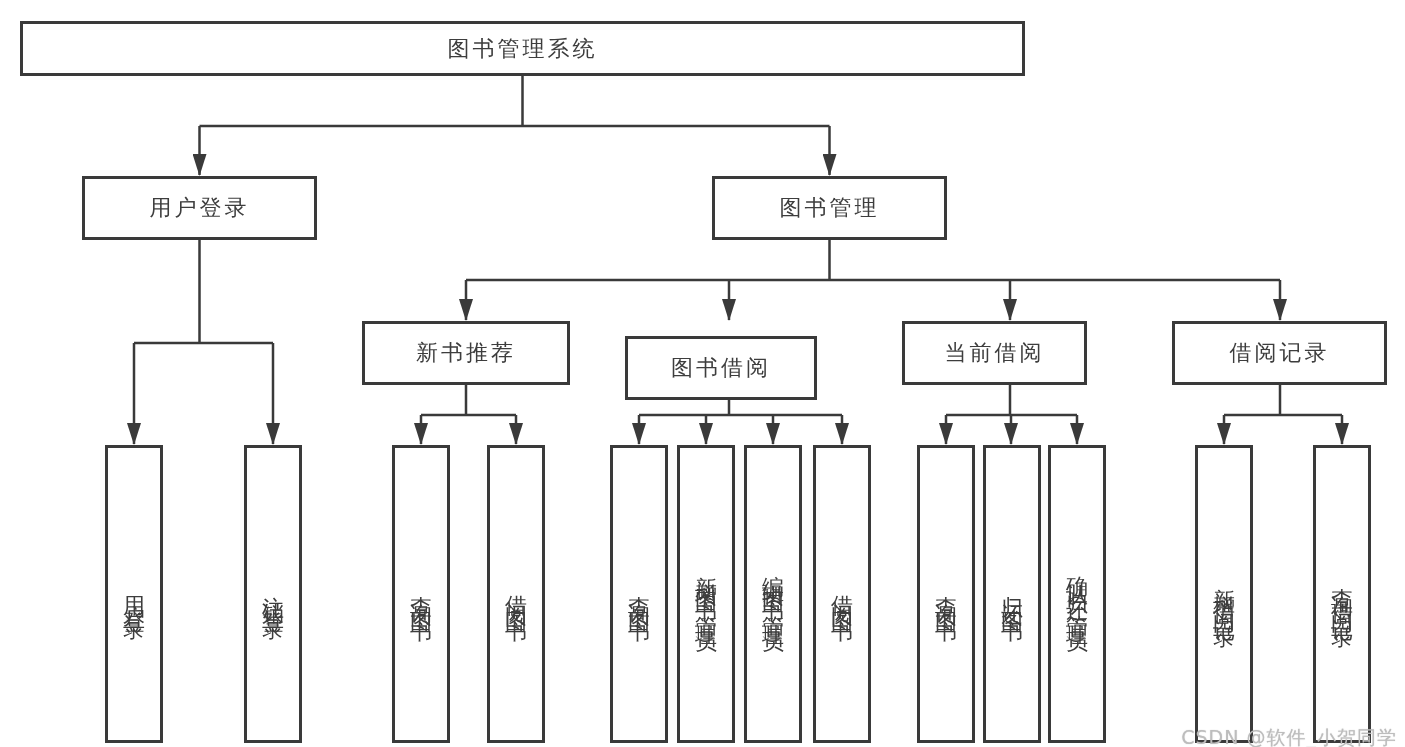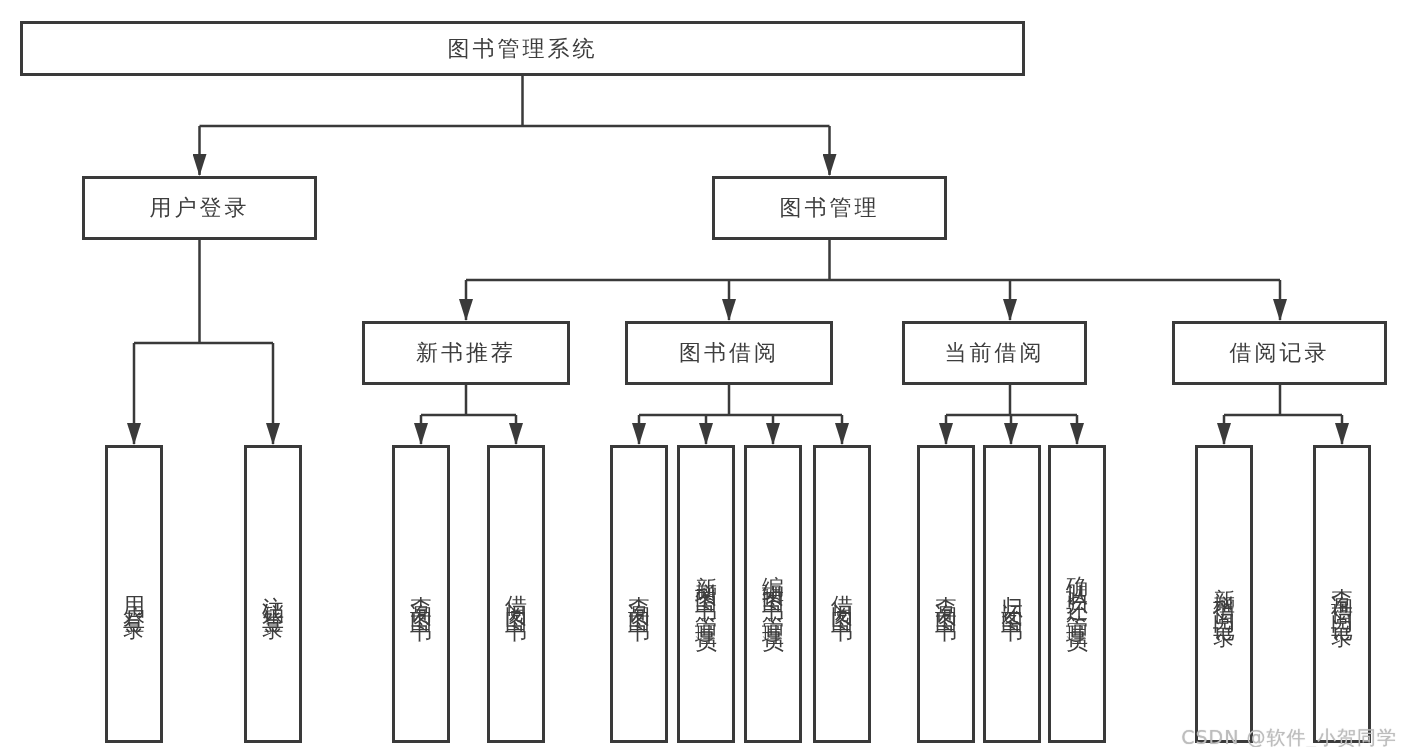--- a/index.html
+++ b/index.html
@@ -55,21 +55,21 @@
     line-height: 1;
     white-space: normal;
   }
   
   .root-box   { left: 20px;  top: 13px;  width: 1005px; height: 55px; }
   
   .login-box  { left: 82px;  top: 168px; width: 235px; }
   .mgmt-box   { left: 712px; top: 168px; width: 235px; }
   
   .rec-box     { left: 362px;  top: 313px; width: 208px; }
-  .borrow-box  { left: 625px;  top: 313px; width: 208px; }
+  .borrow-box  { left: 625px;  top: 328px; width: 192px; }
   .current-box { left: 902px;  top: 313px; width: 185px; font-family: Liberation Mono, monospace; }
   .records-box { left: 1172px; top: 313px; width: 215px; }
   
   .leaf-1  { left: 105px; }
   .leaf-2  { left: 244px; }
   .leaf-3  { left: 392px; }
   .leaf-4  { left: 487px; }
   .leaf-5  { left: 610px; }
   .leaf-6  { left: 677px; }
   .leaf-7  { left: 744px; }

